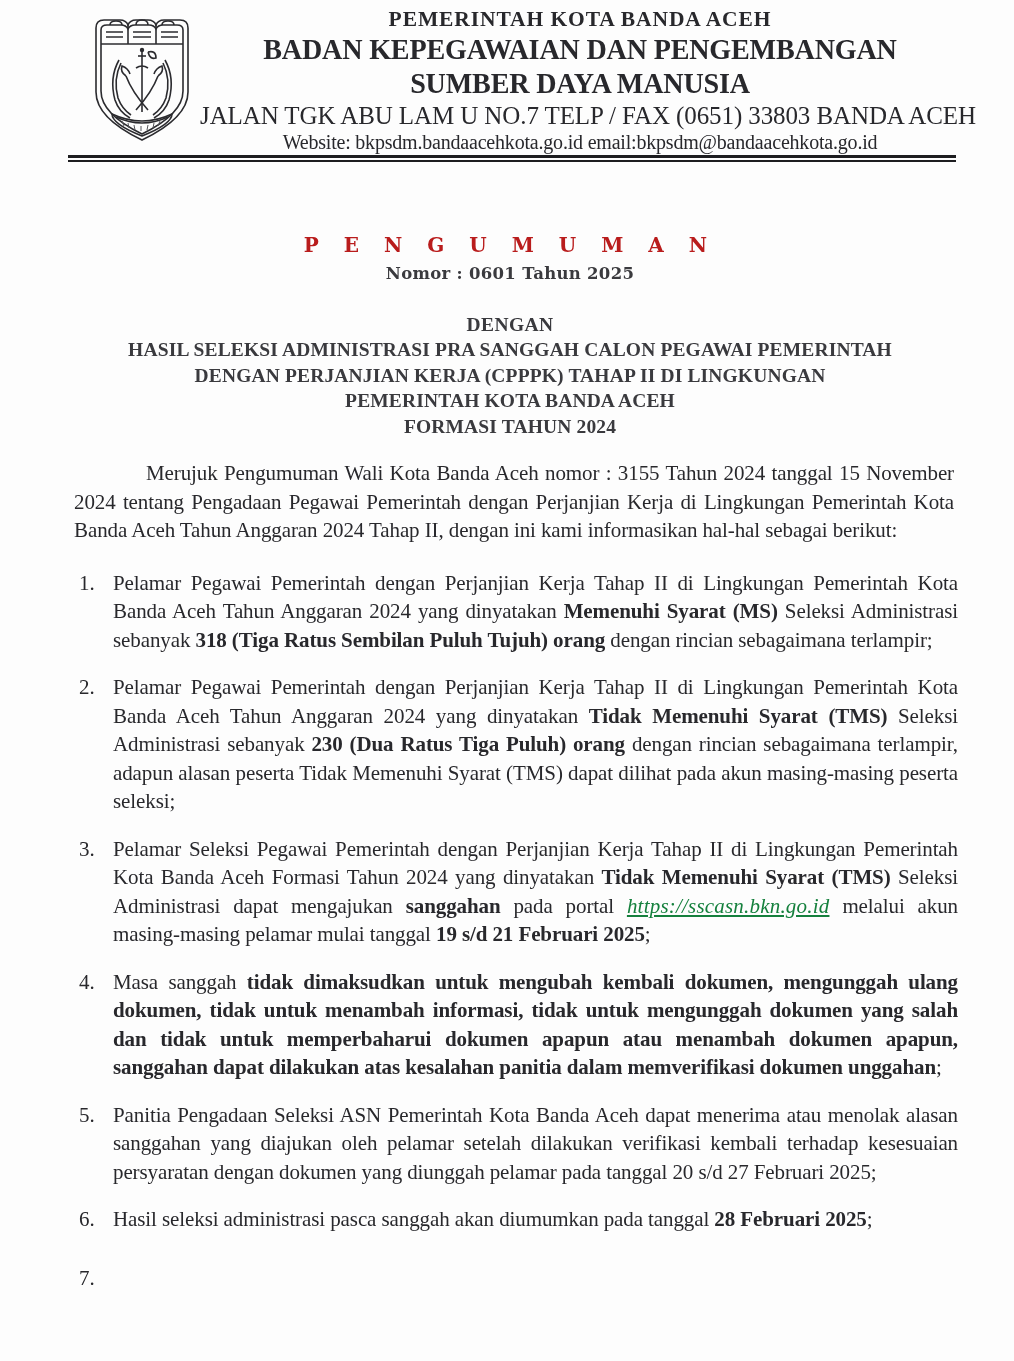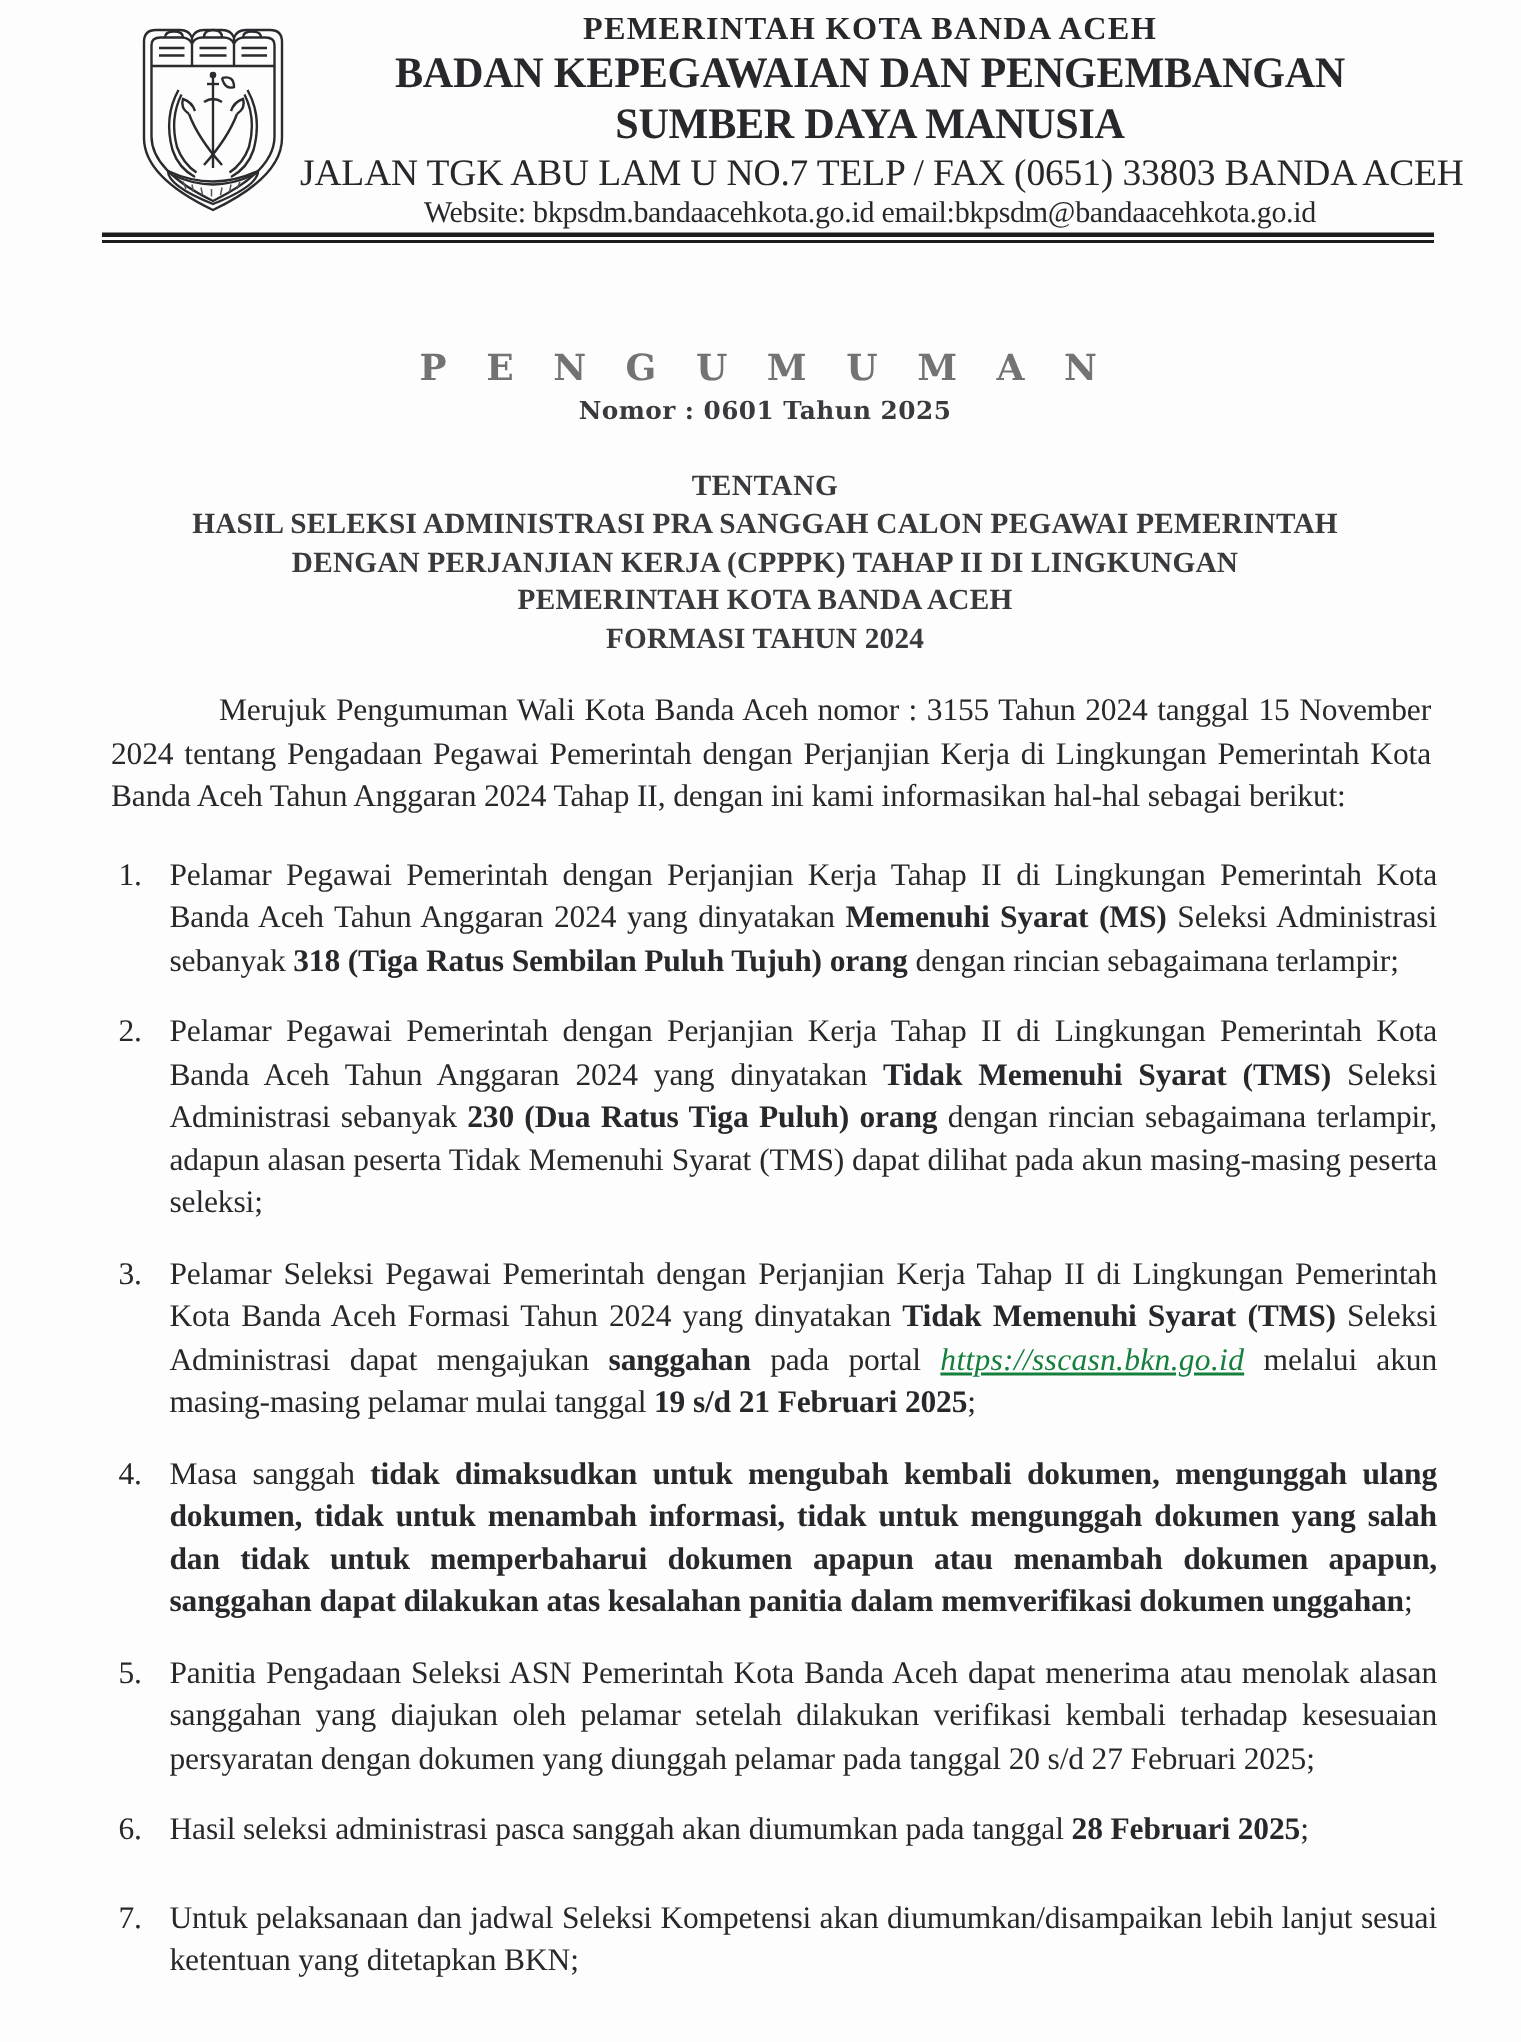--- a/index.html
+++ b/index.html
@@ -96,24 +96,24 @@
   .title-block {
     position: absolute;
     left: 70px;
     top: 228px;
     width: 880px;
     text-align: center;
   }
   .t-pengumuman {
     font-family: "DejaVu Serif", "Liberation Serif", serif;
     font-weight: bold;
-    font-size: 24px;
+    font-size: 20px;
     letter-spacing: 9px;
     line-height: 34px;
-    color: #737373;
+    color: #b91c1c;
   }
   .t-nomor {
     font-family: "DejaVu Serif", "Liberation Serif", serif;
     font-weight: bold;
     font-size: 16.5px;
     letter-spacing: 0.3px;
     line-height: 22px;
     margin-top: 1px;
     color: #3a3a3e;
   }
@@ -250,21 +250,21 @@
 
   <div class="rule-wrap">
     <div class="rule-thick"></div>
     <div class="rule-gap"></div>
     <div class="rule-thin"></div>
   </div>
 
   <div class="title-block">
     <div class="t-pengumuman">P E N G U M U M A N</div>
     <div class="t-nomor">Nomor : 0601 Tahun 2025</div>
-    <div class="t-tentang">TENTANG</div>
+    <div class="t-tentang">DENGAN</div>
     <div class="t-subject">
       <div>HASIL SELEKSI ADMINISTRASI PRA SANGGAH CALON PEGAWAI PEMERINTAH</div>
       <div>DENGAN PERJANJIAN KERJA (CPPPK) TAHAP II DI LINGKUNGAN</div>
       <div>PEMERINTAH KOTA BANDA ACEH</div>
       <div>FORMASI TAHUN 2024</div>
     </div>
   </div>
 
   <div class="body-wrap">
 
@@ -290,19 +290,19 @@
 
       <li>
         <span class="num">5.</span><span>Panitia Pengadaan Seleksi ASN Pemerintah Kota Banda Aceh dapat menerima atau menolak alasan sanggahan yang diajukan oleh pelamar setelah dilakukan verifikasi kembali terhadap kesesuaian persyaratan dengan dokumen yang diunggah pelamar pada tanggal 20 s/d 27 Februari 2025;</span>
       </li>
 
       <li class="tight-gap">
         <span class="num">6.</span><span>Hasil seleksi administrasi pasca sanggah akan diumumkan pada tanggal </span><b class="strong">28 Februari 2025</b><span>;</span>
       </li>
 
       <li>
-        <span class="num">7.</span><span>Untuk pelaksanaan dan jadwal Seleksi Kompetensi akan diumumkan/disampaikan lebih lanjut sesuai ketentuan yang ditetapkan BKN;</span>
+        <span class="num">7.</span>
       </li>
 
     </ol>
   </div>
 
 </div>
 
 </body></html>

